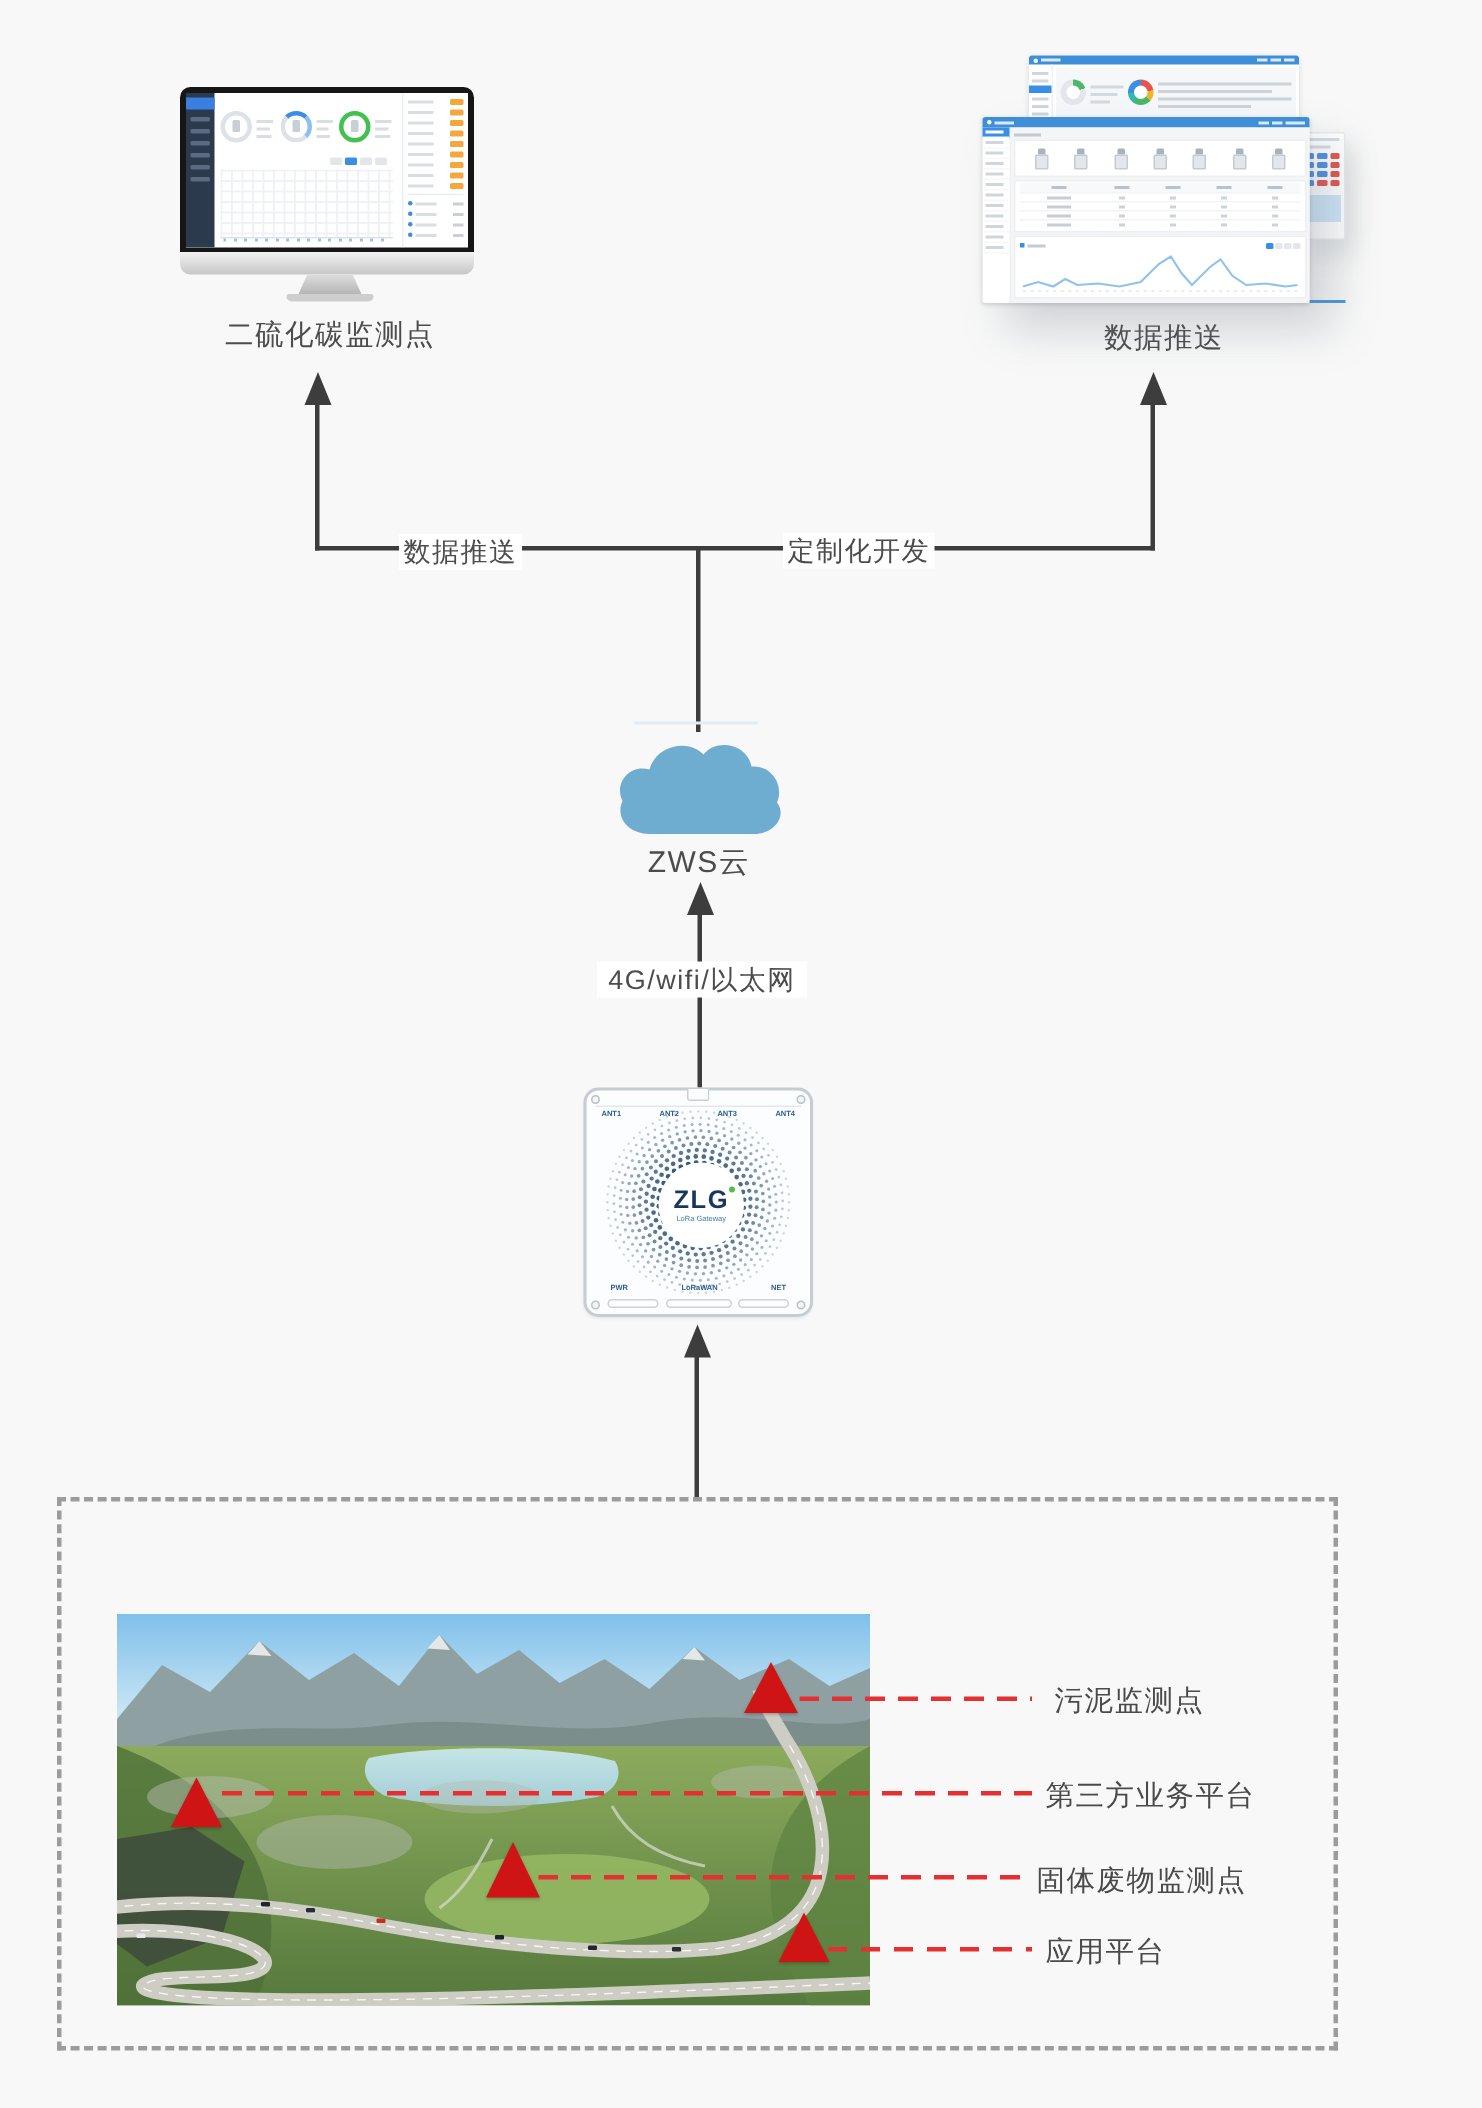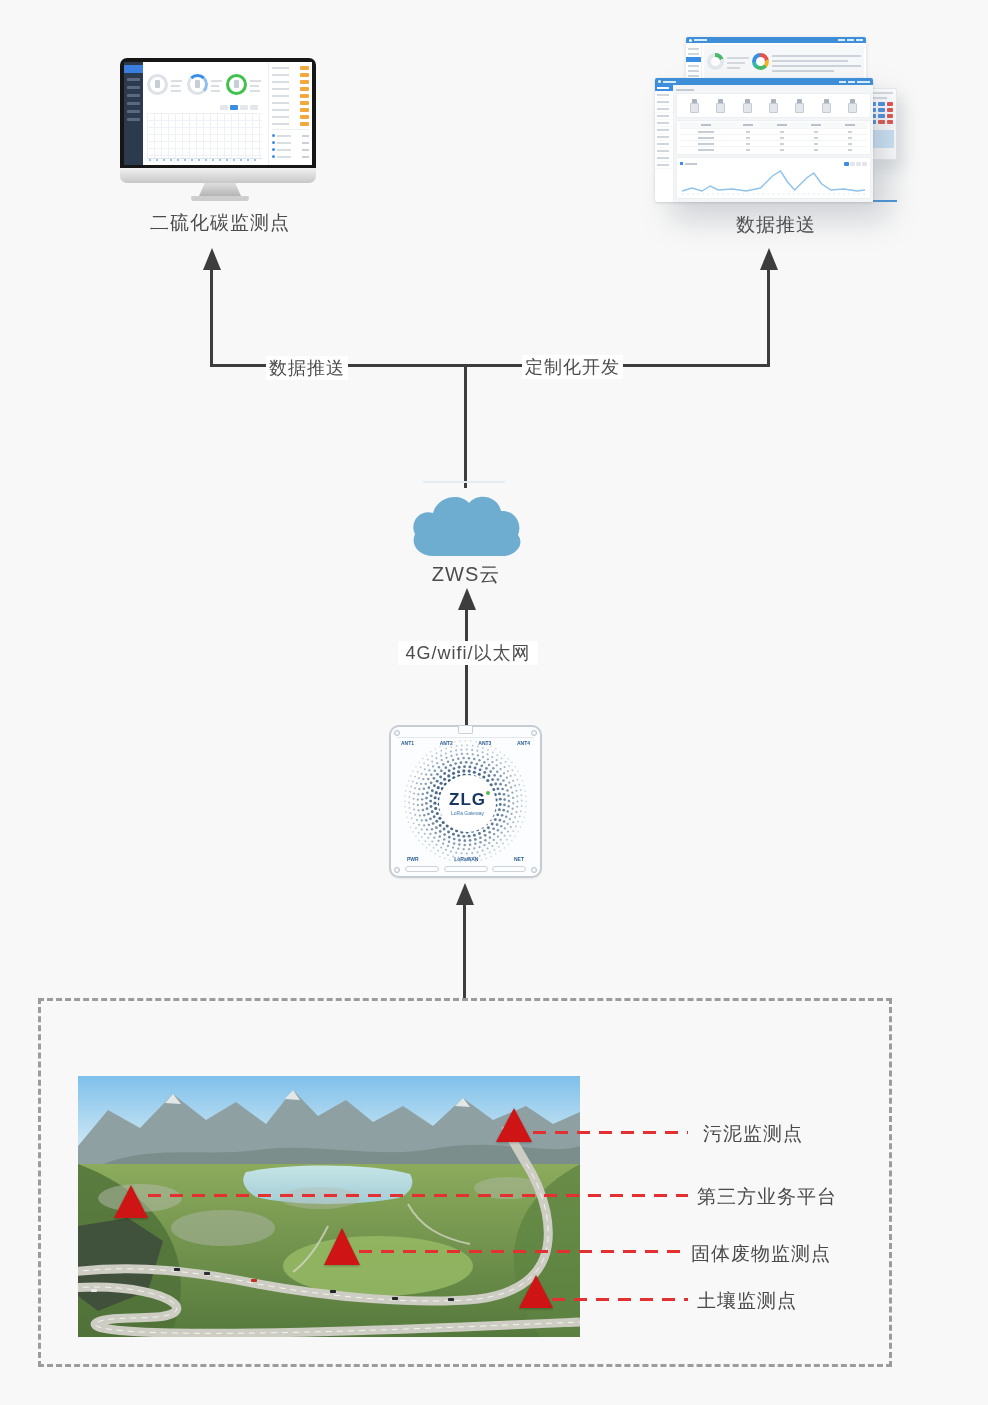--- a/index.html
+++ b/index.html
@@ -1085,15 +1085,15 @@
   <div class="tri" style="left:519px; top:1275px; border-width:0 17px 33px 17px;"></div>
 
   <div class="rdash" style="left:533px; top:1131px; width:155px;"></div>
   <div class="rdash" style="left:148px; top:1194px; width:540px;"></div>
   <div class="rdash" style="left:359px; top:1250px; width:324px;"></div>
   <div class="rdash" style="left:552px; top:1298px; width:136px;"></div>
 
   <div class="plabel" style="left:703px; top:1121px;">污泥监测点</div>
   <div class="plabel" style="left:697px; top:1184px;">第三方业务平台</div>
   <div class="plabel" style="left:691px; top:1241px;">固体废物监测点</div>
-  <div class="plabel" style="left:697px; top:1288px;">土壤监测点</div>
+  <div class="plabel" style="left:697px; top:1288px;">应用平台</div>
 
 </div>
 
 </body></html>

